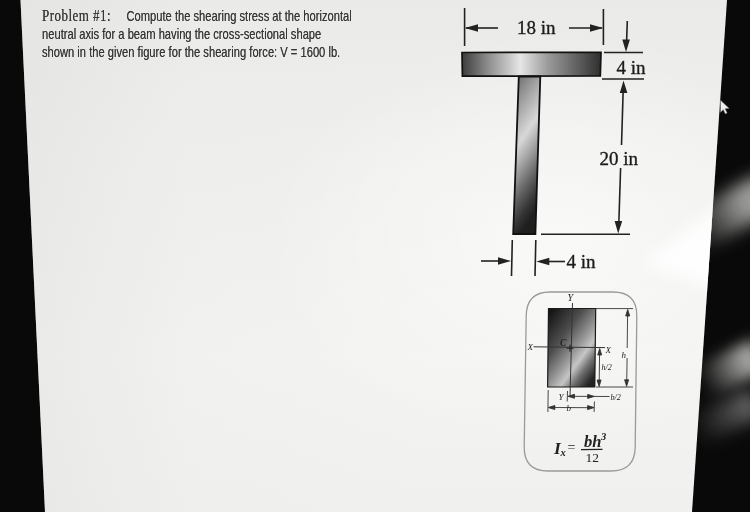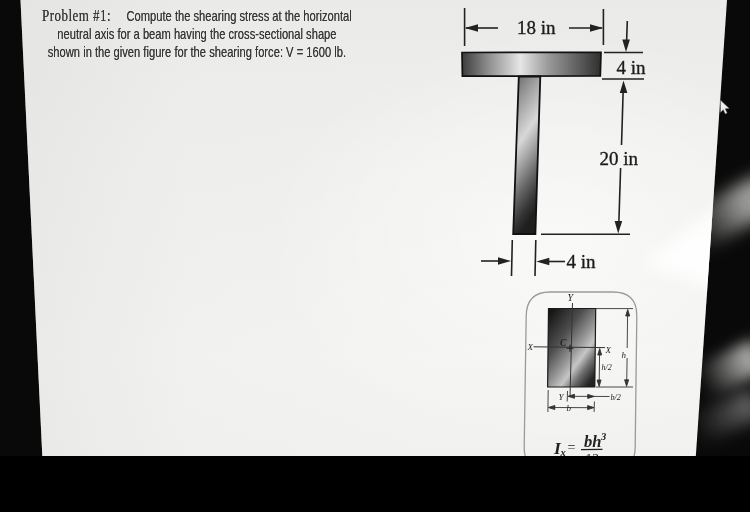--- a/index.html
+++ b/index.html
@@ -1,17 +1,17 @@
 <!DOCTYPE html>
 <html><head>
 <meta charset="utf-8">
 <style>
   html,body{margin:0;padding:0;background:#000;}
-  #stage{position:relative;width:750px;height:456px;background:#090909;overflow:hidden;
-         font-family:"Liberation Sans",sans-serif;text-align:center;}
+  #stage{position:relative;width:750px;height:512px;background:#090909;overflow:hidden;
+         font-family:"Liberation Sans",sans-serif;}
   .abs{position:absolute;}
 </style>
 </head>
 <body>
 <div id="stage">
 
   <div class="abs" style="left:686px;top:193px;width:88px;height:40px;background:linear-gradient(90deg,rgba(160,160,158,0),rgba(155,155,153,1) 70%);transform:rotate(-30deg);filter:blur(8px);"></div>
 
   <div class="abs" style="left:698px;top:352px;width:66px;height:34px;background:linear-gradient(90deg,rgba(165,165,163,0),rgba(162,162,160,1) 75%);transform:rotate(-27deg);filter:blur(7px);"></div>
 

